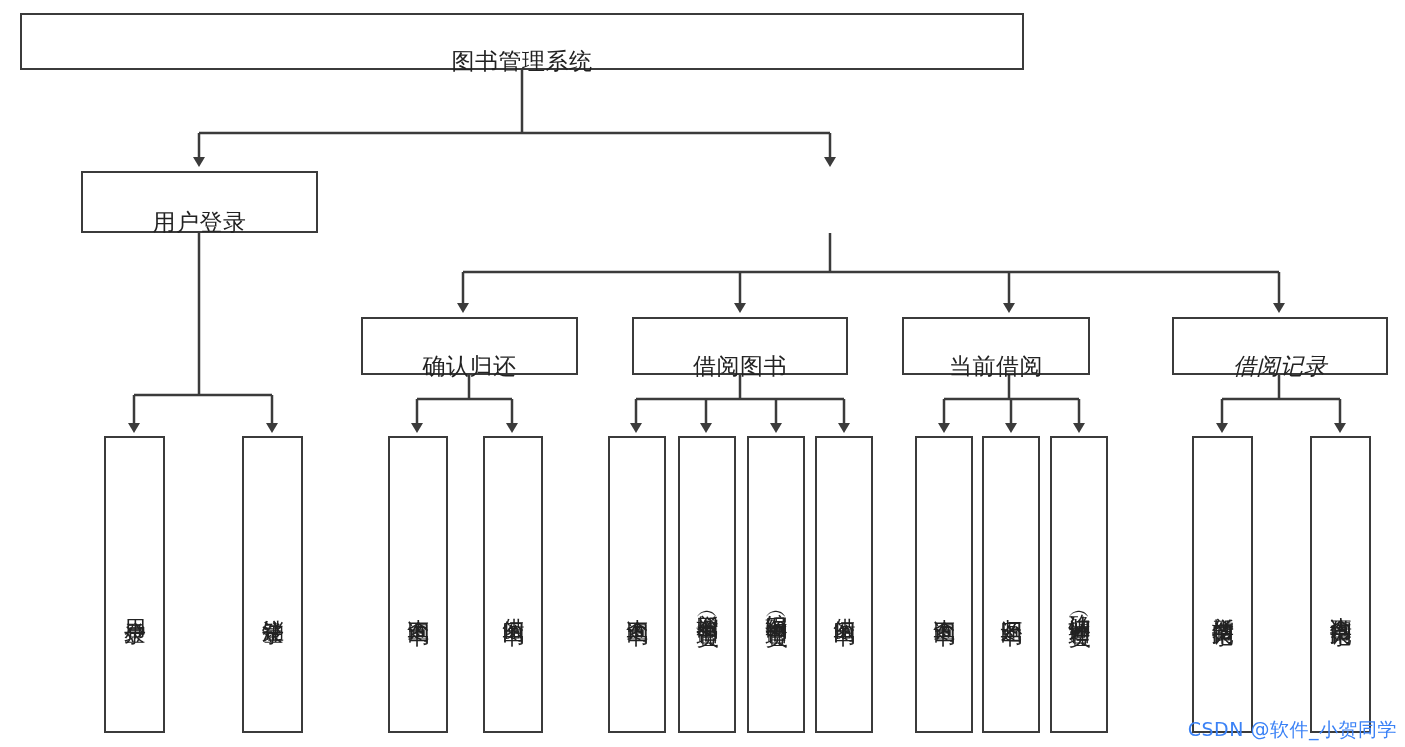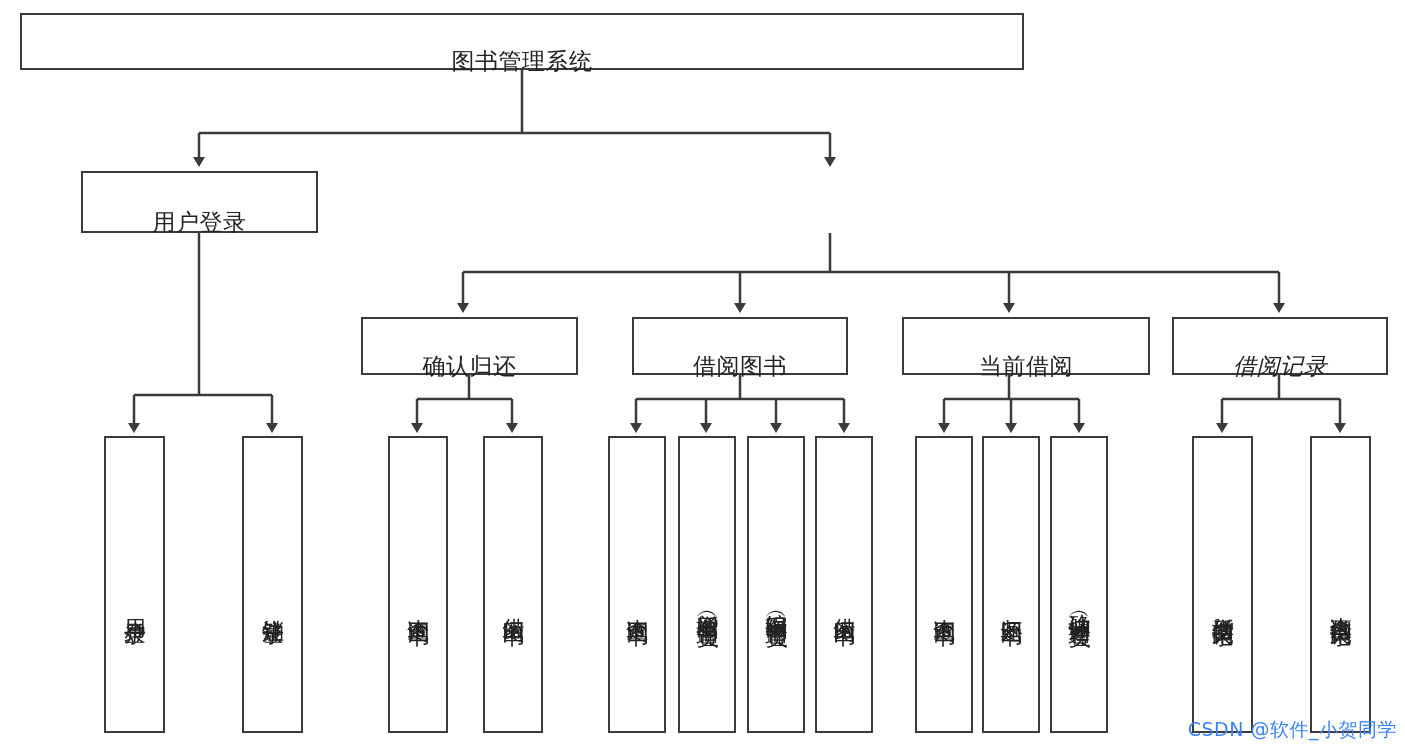--- a/index.html
+++ b/index.html
@@ -129,21 +129,21 @@
   <div class="node" style="left:81px; top:171px; width:237px; height:62px;">
     <span class="label">用户登录</span>
   </div>
 
   <div class="node" style="left:361px; top:317px; width:217px; height:58px;">
     <span class="label">确认归还</span>
   </div>
   <div class="node" style="left:632px; top:317px; width:216px; height:58px;">
     <span class="label">借阅图书</span>
   </div>
-  <div class="node" style="left:902px; top:317px; width:248px; height:58px;">
+  <div class="node" style="left:902px; top:317px; width:188px; height:58px;">
     <span class="label">当前借阅</span>
   </div>
   <div class="node" style="left:1172px; top:317px; width:216px; height:58px;font-style:italic;">
     <span class="label">借阅记录</span>
   </div>
 
   <div class="node vertical" style="left:104px; top:436px; width:61px; height:297px;">
     <span class="label">用户登录</span>
   </div>
   <div class="node vertical" style="left:242px; top:436px; width:61px; height:297px;">

